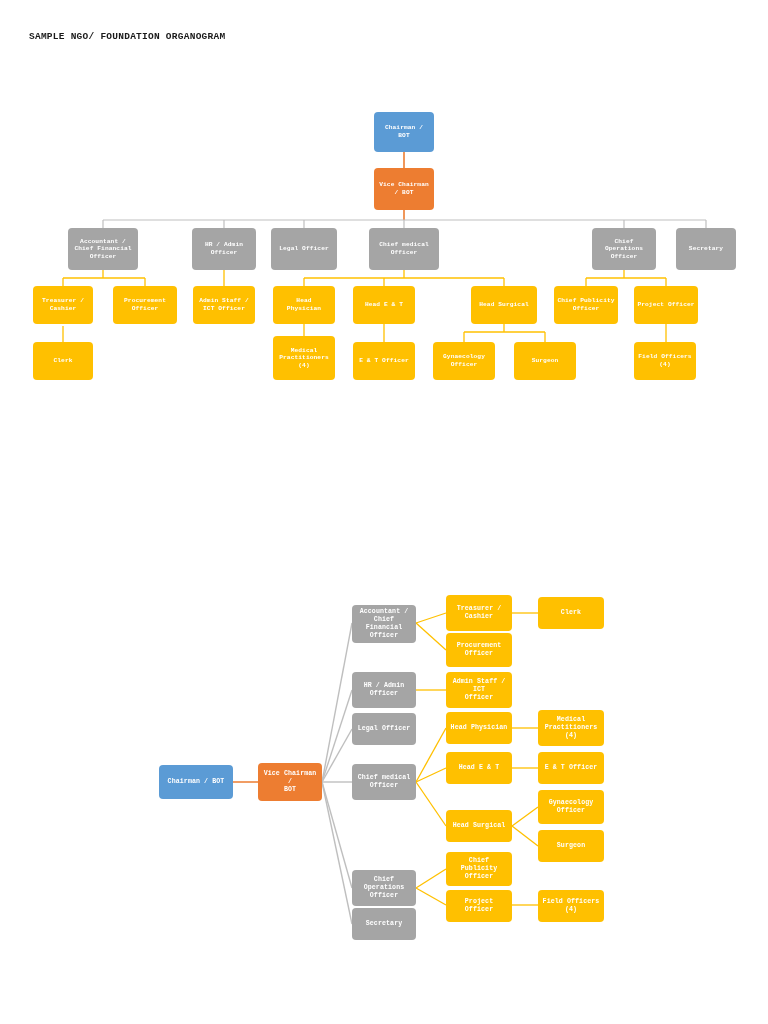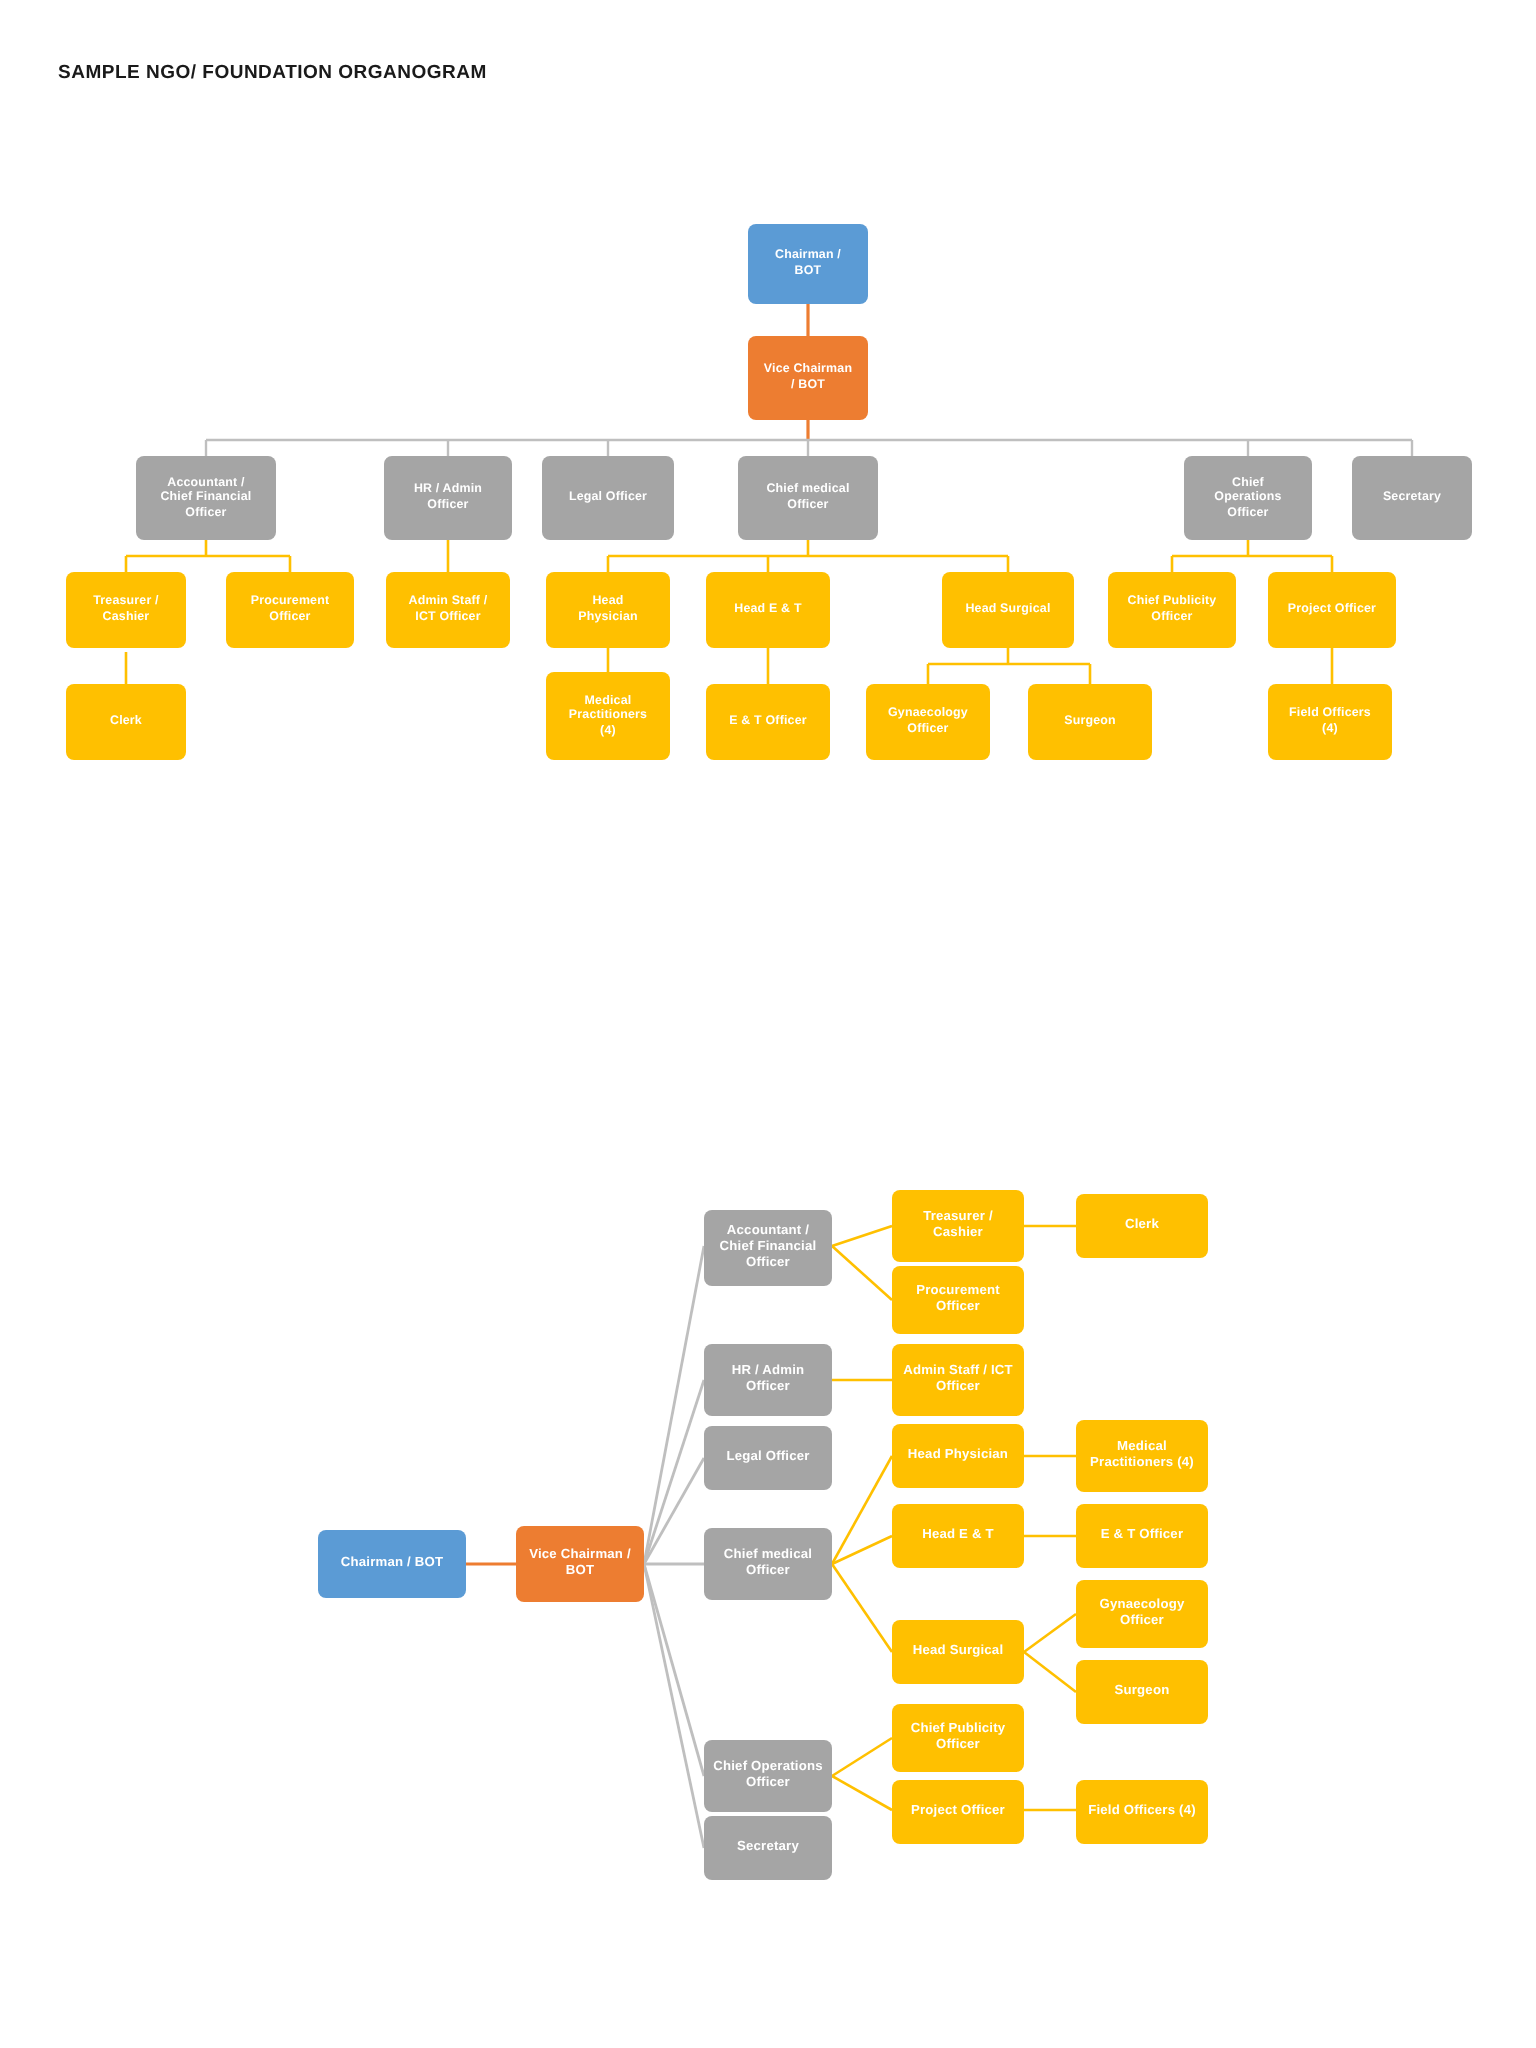--- a/index.html
+++ b/index.html
@@ -7,20 +7,21 @@
     margin: 0; padding: 0;
     width: 768px; height: 1024px;
     background: #ffffff;
     font-family: "Liberation Sans", sans-serif;
   }
   #page {
     position: relative;
     width: 768px; height: 1024px;
     overflow: hidden;
     background: #ffffff;
+    font-family: Liberation Mono, monospace;
   }
   .page-title {
     position: absolute;
     left: 29px; top: 31px;
     font-size: 9.5px;
     font-weight: bold;
     letter-spacing: 0.25px;
     color: #1a1a1a;
   }
   

